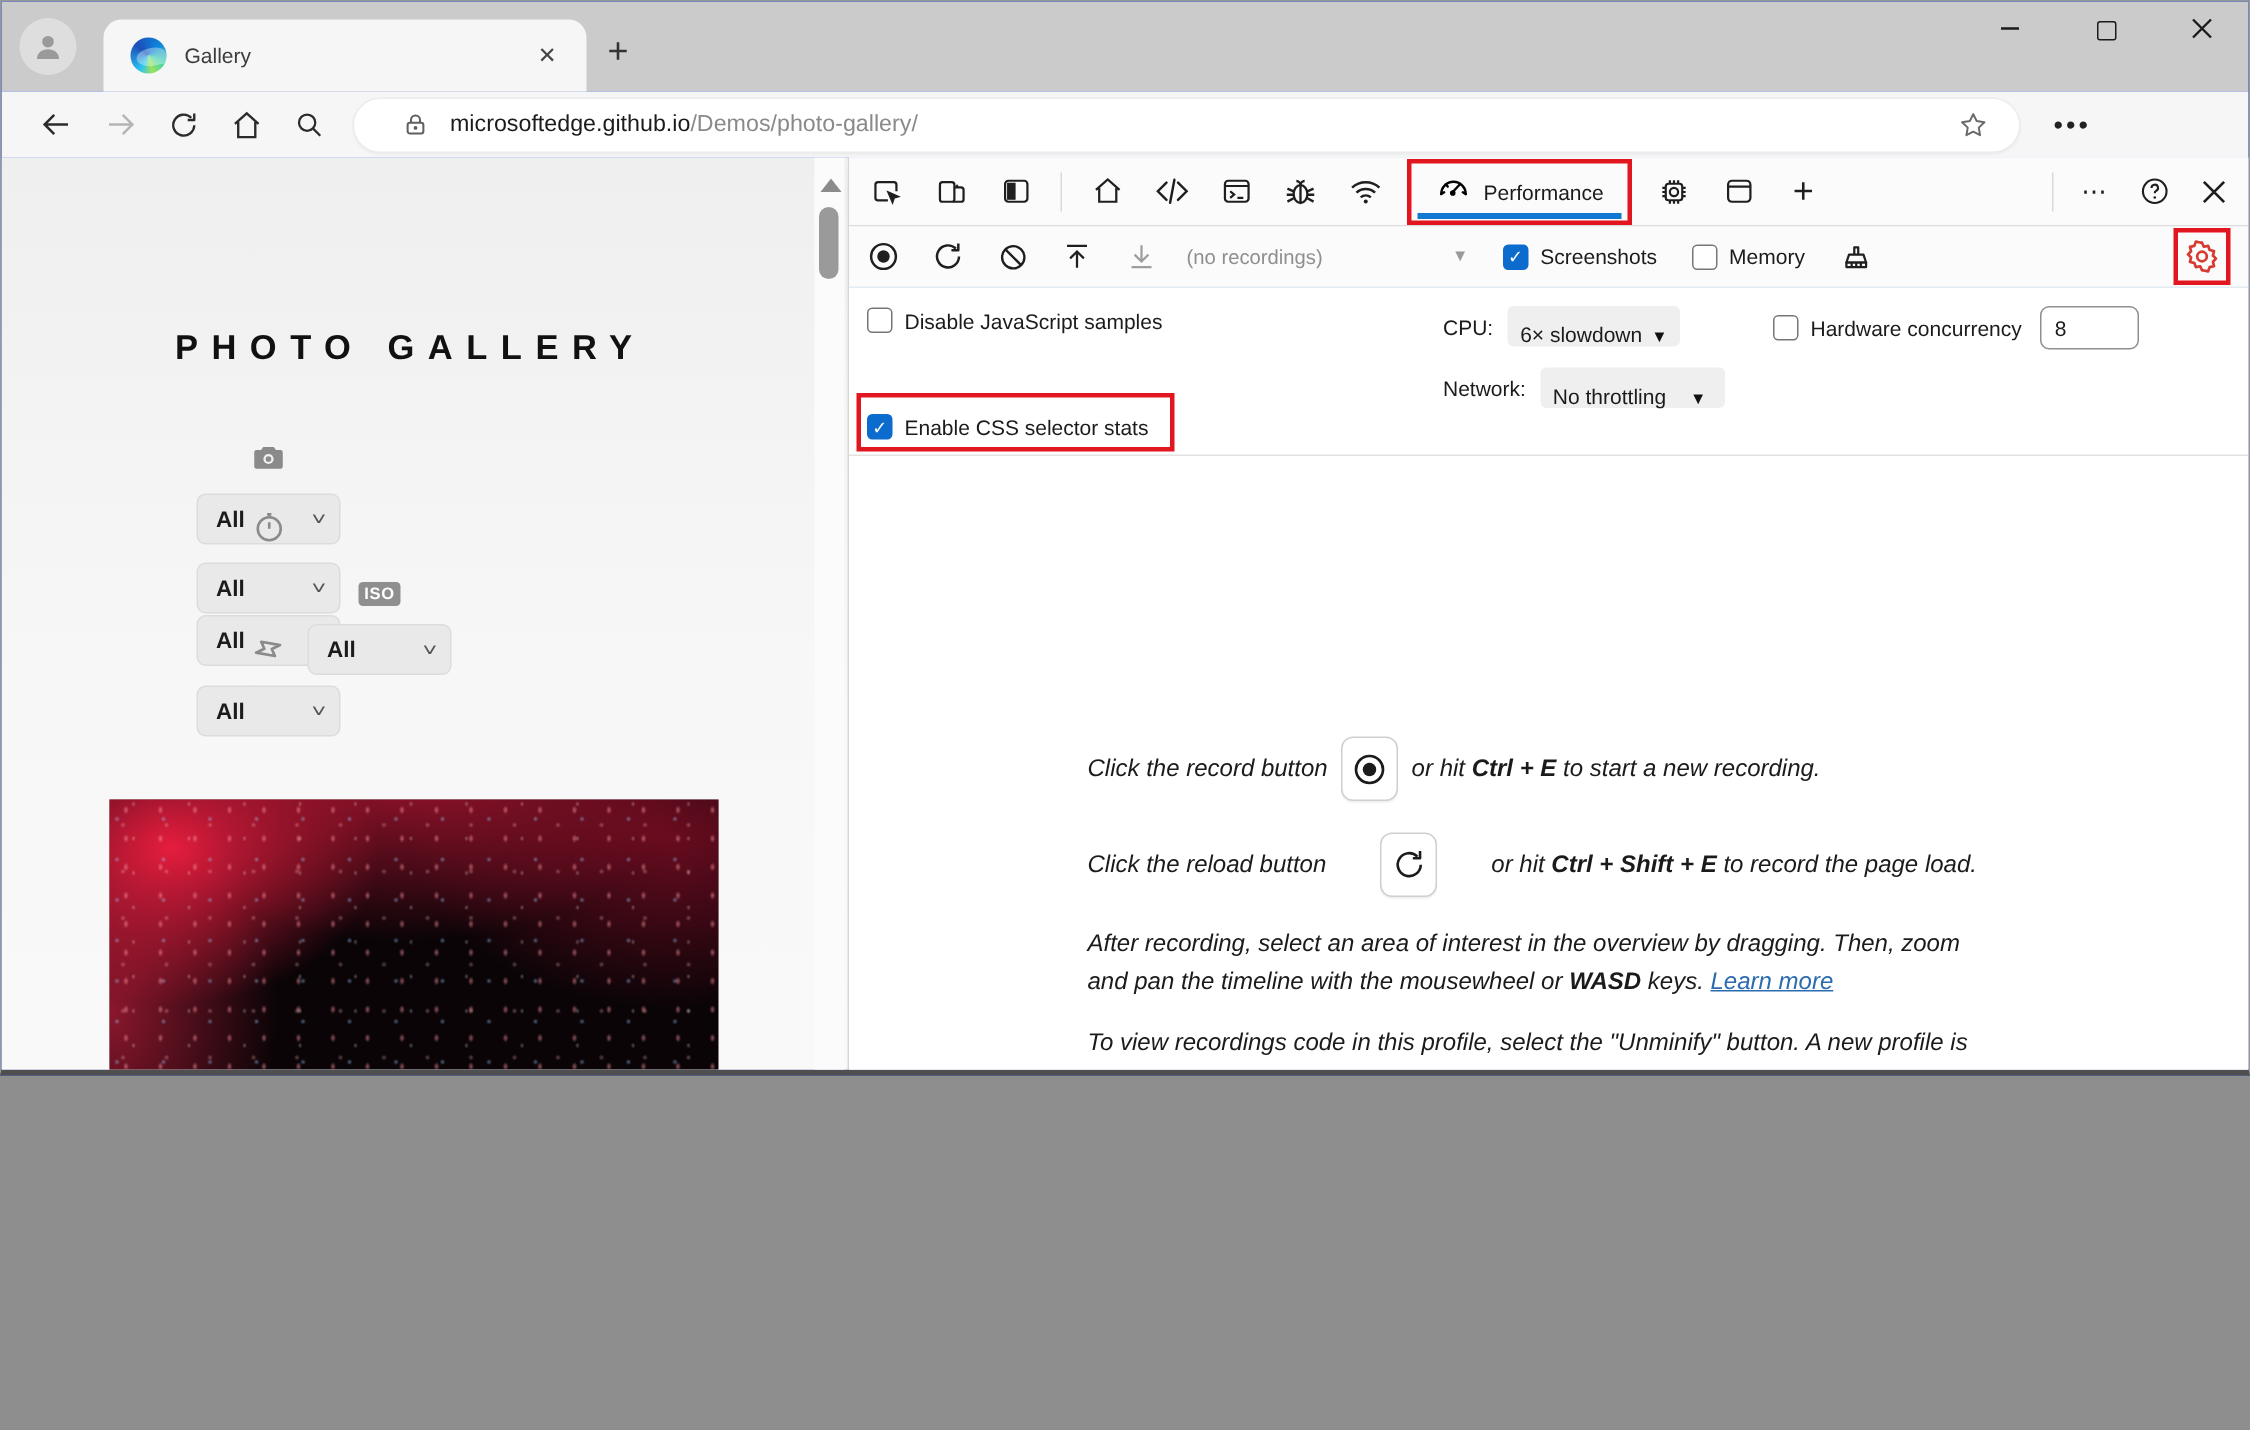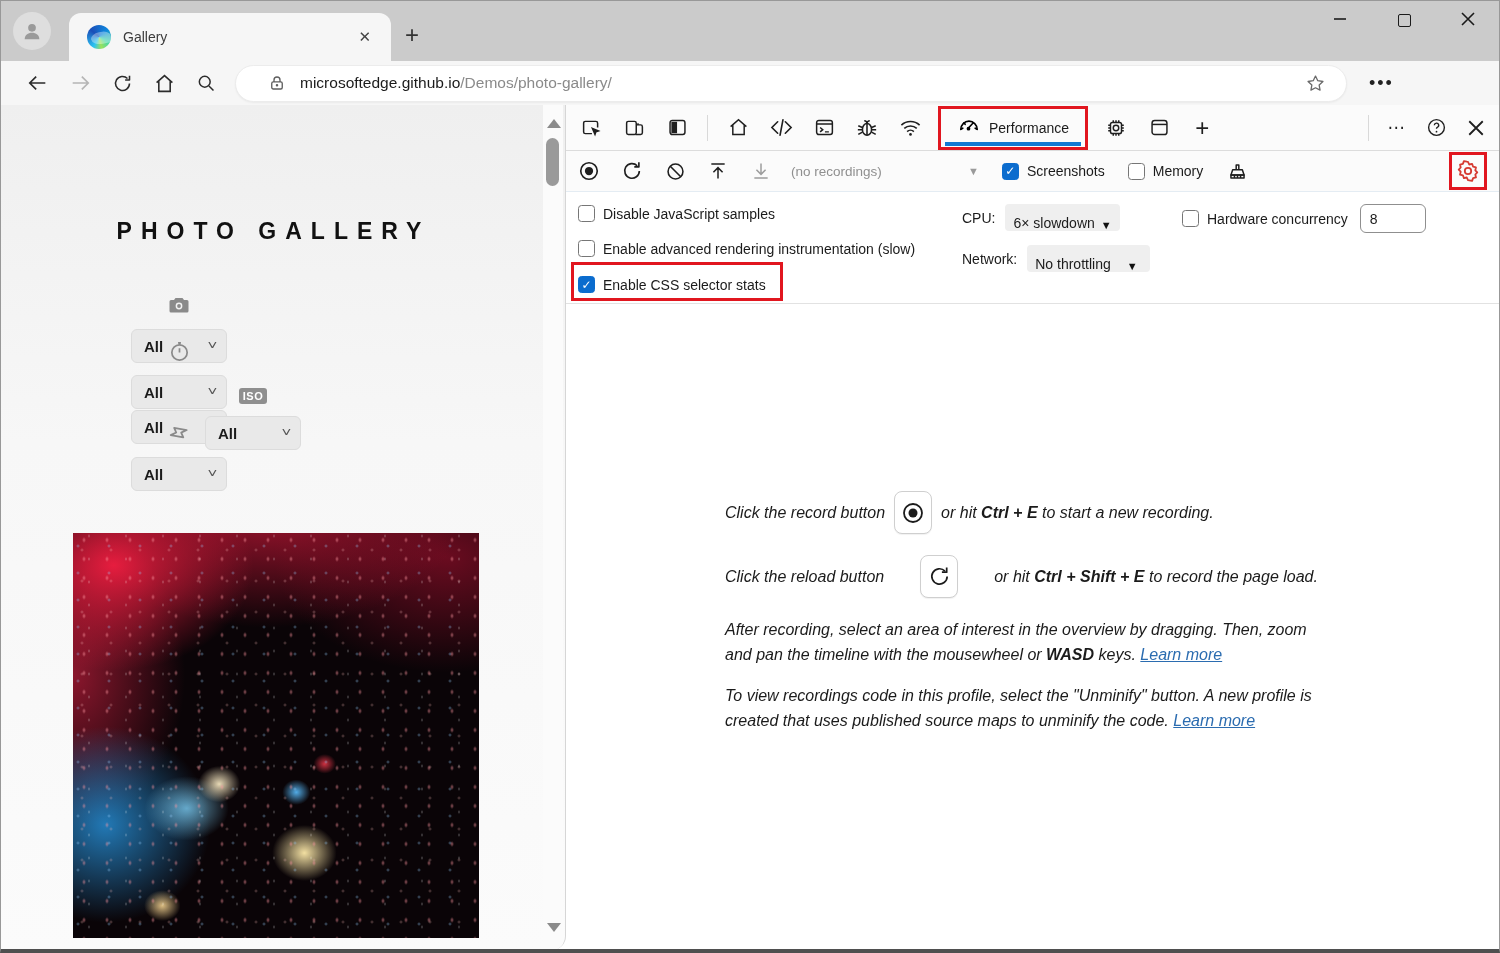--- a/index.html
+++ b/index.html
@@ -1,18 +1,18 @@
 <!DOCTYPE html>
 <html><head>
 <meta charset="utf-8">
 <style>
   * { box-sizing: border-box; margin: 0; padding: 0; }
   html,body { width:1500px; height:953px; }
   body { font-family:"Liberation Sans","DejaVu Sans",sans-serif; background:#8e8e8e; }
-  .window { position:relative; width:1500px; height:953px; background:#1d4ed8;
+  .window { position:relative; width:1500px; height:717px; background:#1d4ed8;
             border:1px solid #989898; border-bottom:4px solid #4f4f4f; overflow:hidden; }
 
   
   .titlebar { position:absolute; left:0; top:0; width:100%; height:60px; background:#cbcbcb; }
   .avatar-btn { position:absolute; left:12px; top:11px; width:38px; height:38px; border-radius:50%;
                 background:#dedede; display:flex; align-items:center; justify-content:center; }
   .tab { position:absolute; left:68px; top:12px; width:322px; height:48px; background:#f6f6f6;
          border-radius:12px 12px 0 0; display:flex; align-items:center; padding:0 12px; }
   .tab-favicon { width:24px; height:24px; border-radius:50%; margin:0 12px 0 6px;
                  background:conic-gradient(from 210deg,#2bc3f2,#1b4eb8 28%,#0e86dd 55%,#44d7a8 75%,#9be15d 88%,#2bc3f2);
@@ -432,24 +432,20 @@
               <path d="M12 2.8l1.2 2.7 2.9-.6 1 2.8 2.9.7-.7 2.9 2 2.1-2 2.1.7 2.9-2.9.7-1 2.8-2.9-.6L12 21.2l-1.2-2.7-2.9.6-1-2.8-2.9-.7.7-2.9-2-2.1 2-2.1-.7-2.9 2.9-.7 1-2.8 2.9.6z" stroke-linejoin="round"></path>
             </svg>
         </span>
       </div>
 
       <div class="dt-settings">
         <div class="set-row" style="left:12px; top:13px;">
           <span class="cb"></span>
           <span class="cb-label">Disable JavaScript samples</span>
         </div>
-        <div class="set-row" style="left:12px; top:48px;">
-          <span class="cb"></span>
-          <span class="cb-label">Enable advanced rendering instrumentation (slow)</span>
-        </div>
         <div class="set-row" style="left:12px; top:84px;">
           <span class="cb checked">✓</span>
           <span class="cb-label">Enable CSS selector stats</span>
         </div>
         <div class="red-box-css"></div>
 
         <div class="set-row" style="left:396px; top:12px;">
           <span class="set-label">CPU:</span>
           <span class="mini-select" style="margin-left:10px">
             <span>6× slowdown</span>

